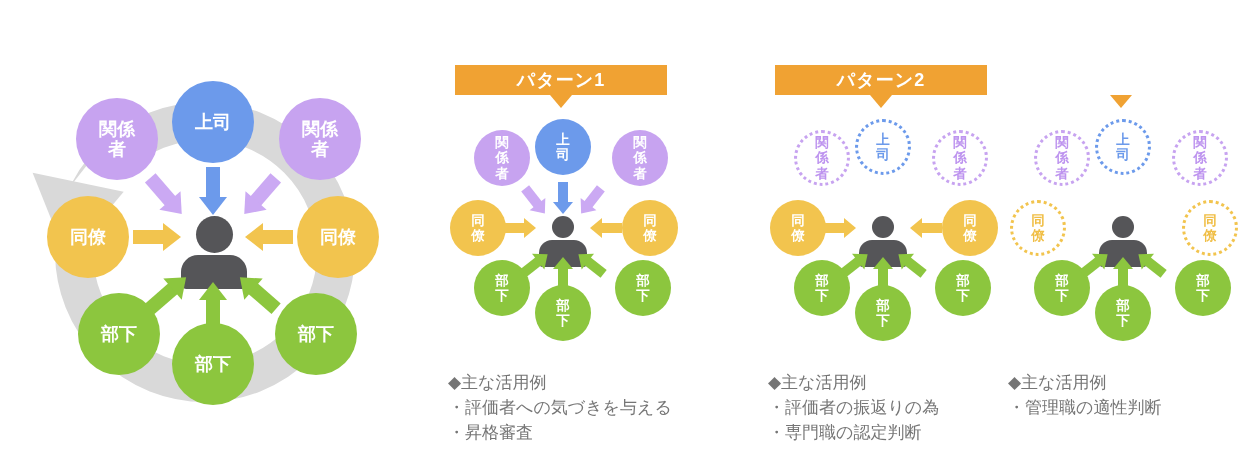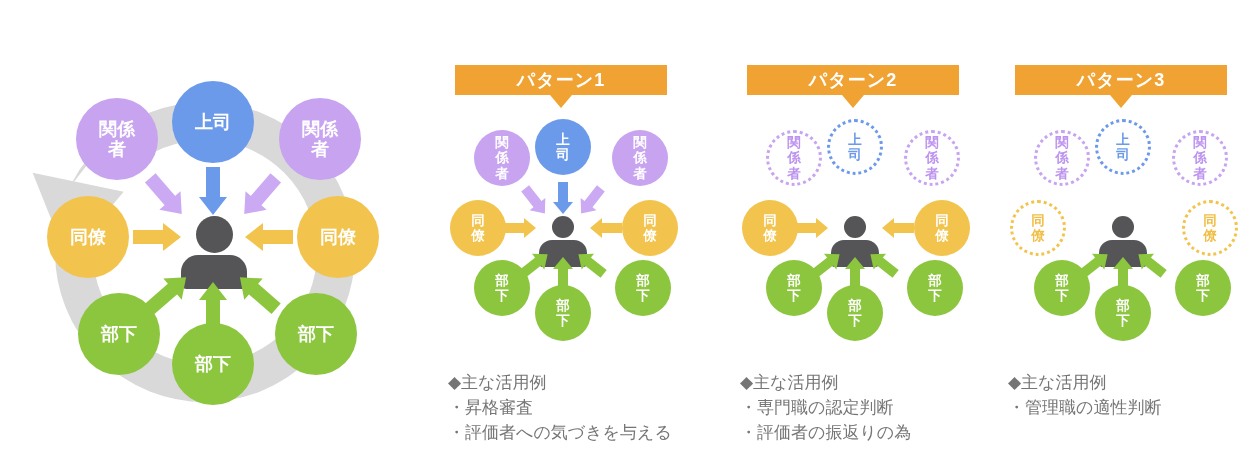--- a/index.html
+++ b/index.html
@@ -55,21 +55,21 @@
   .person{position:absolute;display:flex;flex-direction:column;align-items:center;z-index:2;}
   .person .p-head{background:#555558;border-radius:50%;}
   .person .p-body{background:#555558;}
   .person-big .p-head{width:37px;height:37px;}
   .person-big .p-body{width:66px;height:34px;margin-top:2px;border-radius:17px 17px 5px 5px;}
   .person-sm .p-head{width:22px;height:22px;}
   .person-sm .p-body{width:48px;height:27px;margin-top:2px;border-radius:13px 13px 4px 4px;}
 
   
   .pattern{position:absolute;top:60px;width:260px;height:399px;}
-  #p1{left:440px;} #p2{left:732px;} #p3{left:1000px;}
+  #p1{left:440px;} #p2{left:760px;} #p3{left:1000px;}
   .phead{position:absolute;left:15px;top:5px;width:212px;height:30px;background:#F0A233;
     display:flex;align-items:center;justify-content:center;}
   .phead span{color:#fff;font-size:18px;font-weight:bold;letter-spacing:1px;}
   .ppointer{position:absolute;left:110px;top:35px;width:0;height:0;
     border-left:11px solid transparent;border-right:11px solid transparent;
     border-top:13px solid #F0A233;}
 
   
   .usage{position:absolute;left:8px;top:310px;width:250px;color:#757575;
     font-size:17px;line-height:25px;}
@@ -213,22 +213,22 @@
         <span class="v">部下</span>
       </div>
 
     <div class="person person-sm" style="left:99px;top:156px">
       <div class="p-head"></div>
       <div class="p-body"></div>
     </div>
 
     <div class="usage">
       <div>◆主な活用例</div>
+      <div>・評価者への気づきを与える</div>
       <div>・昇格審査</div>
-      <div>・評価者への気づきを与える</div>
     </div>
   </div>
 
   <div class="pattern" id="p2">
     <div class="phead">
         <span>パターン2</span>
       </div>
     <div class="ppointer"></div>
 
     <div class="arrow arrow-sm c-coll" style="left:64px;top:158px">
@@ -277,29 +277,26 @@
         <span class="v">部下</span>
       </div>
 
     <div class="person person-sm" style="left:99px;top:156px">
       <div class="p-head"></div>
       <div class="p-body"></div>
     </div>
 
     <div class="usage">
       <div>◆主な活用例</div>
+      <div>・評価者の振返りの為</div>
       <div>・専門職の認定判断</div>
-      <div>・評価者の振返りの為</div>
     </div>
   </div>
 
   <div class="pattern" id="p3">
-    <div class="phead">
-        <span>パターン3</span>
-      </div>
     <div class="ppointer"></div>
 
     <div class="arrow arrow-sm c-sub" style="left:79px;top:194px;transform:rotate(-38deg)">
         <div class="shaft"></div>
         <div class="head"></div>
       </div>
     <div class="arrow arrow-sm c-sub" style="left:107px;top:203px;transform:rotate(-90deg)">
         <div class="shaft"></div>
         <div class="head"></div>
       </div>

